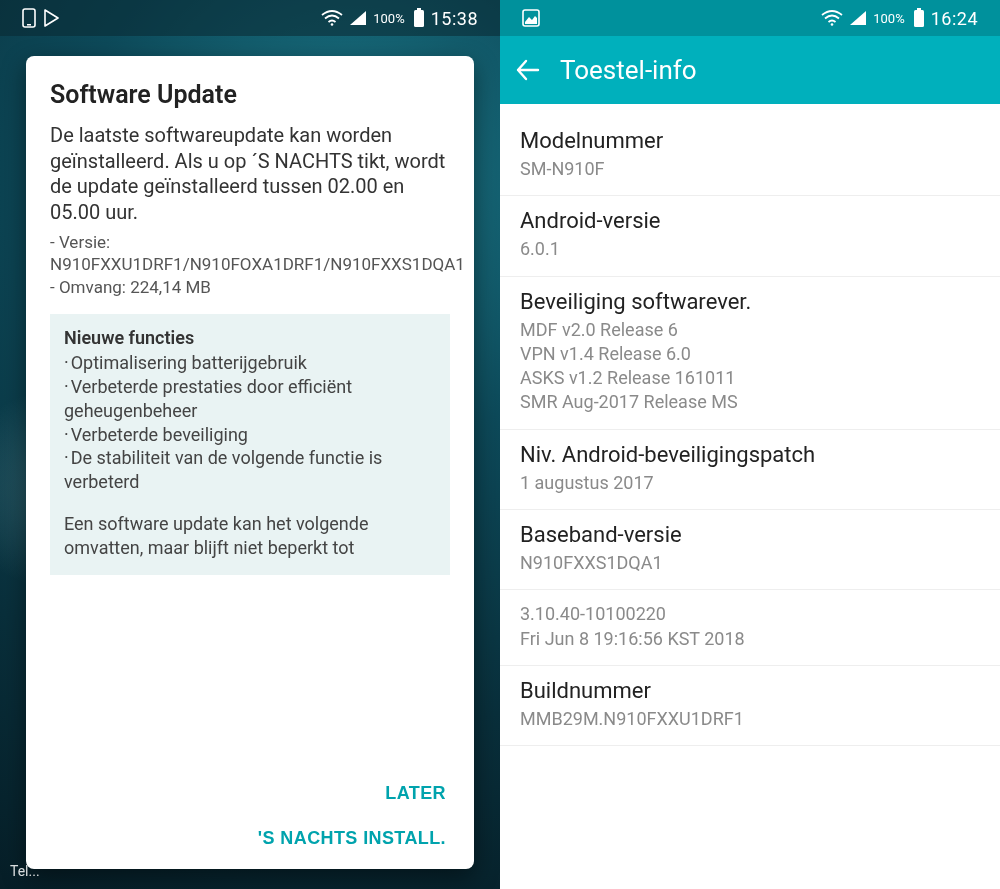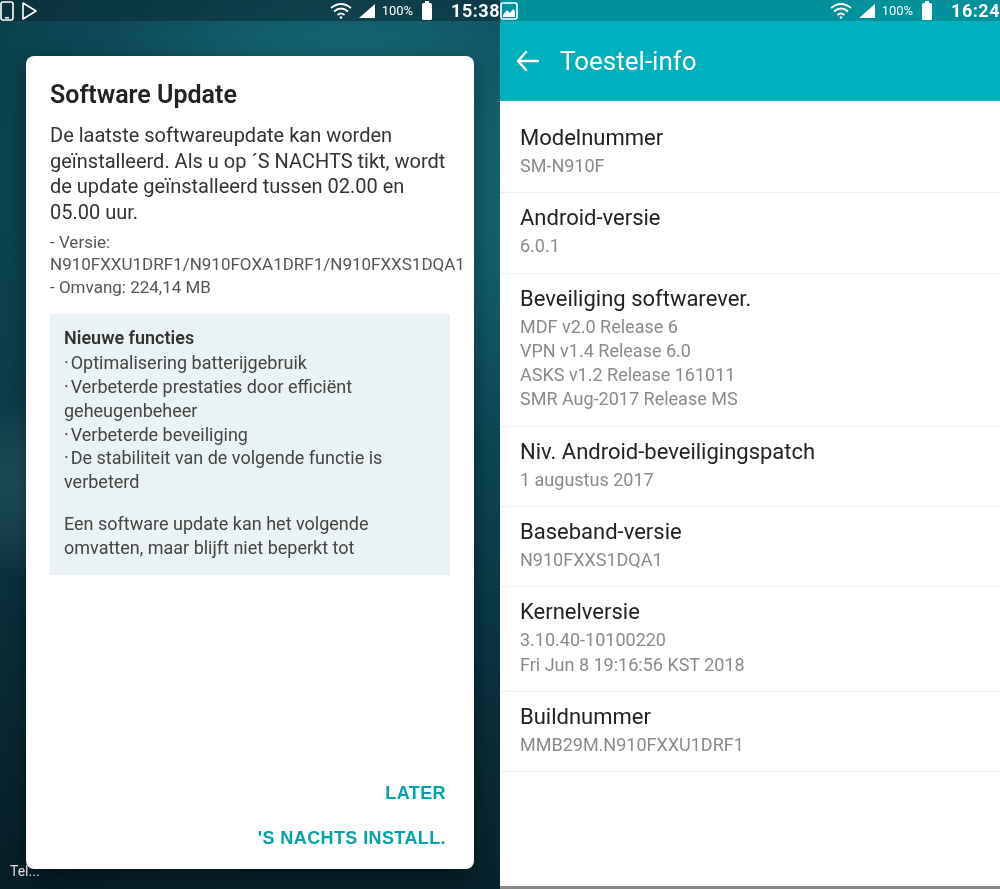--- a/index.html
+++ b/index.html
@@ -13,34 +13,34 @@
   .phone {
     height: 889px;
     position: relative;
     overflow: hidden;
   }
   .phone-left { width: 500px; }
   .phone-right { width: 500px; }
 
   
   .statusbar {
-    height: 21px;
+    height: 36px;
     display: flex;
     align-items: center;
     color: #fff;
     font-size: 18px;
-    padding: 0 0;
+    padding: 0 22px;
     position: relative;
     z-index: 5;
   }
   .statusbar.dark { background: rgba(10,40,50,.55); }
   .statusbar.teal { background: #00919c; }
   .sb-left { display: flex; gap: 8px; align-items: center; }
   .sb-right { margin-left: auto; display: flex; gap: 6px; align-items: center; }
-  .sb-time { font-weight: 700; letter-spacing: .5px; margin-left: 12px; }
+  .sb-time { font-weight: 400; letter-spacing: .5px; margin-left: 0; }
   .sb-batt { font-size: 13px; margin-right: 2px; }
   .sb-icon { display: inline-flex; }
 
   
   .wallpaper {
     position: absolute; inset: 0;
     background:
       radial-gradient(circle at 70% 20%, #1c7a8a 0%, #0d4a5a 35%, #092f3b 70%, #061e27 100%);
   }
   .wallpaper::before {
@@ -108,21 +108,21 @@
     left: 10px; bottom: 10px;
     color: rgba(255,255,255,.85);
     font-size: 14px;
     z-index: 4;
   }
 
   
   .appbar {
     background: #00b0bc;
     color: #fff;
-    height: 80px;
+    height: 68px;
     display: flex; align-items: center;
     padding: 0 14px;
     gap: 20px;
   }
   .appbar .title { font-size: 26px; font-weight: 400; }
   .appbar .back { display: inline-flex; cursor: pointer; }
   .settings-list {
     background: #fff;
     height: calc(889px - 36px - 68px);
     overflow: hidden;
@@ -289,21 +289,20 @@
           <div>1 augustus 2017</div>
         </div>
       </div>
       <div class="setting">
         <div class="label">Baseband-versie</div>
         <div class="value">
           <div>N910FXXS1DQA1</div>
         </div>
       </div>
       <div class="setting">
-        <div class="label">Kernelversie</div>
         <div class="value">
           <div>3.10.40-10100220</div>
           <div>Fri Jun 8 19:16:56 KST 2018</div>
         </div>
       </div>
       <div class="setting">
         <div class="label">Buildnummer</div>
         <div class="value">
           <div>MMB29M.N910FXXU1DRF1</div>
         </div>

